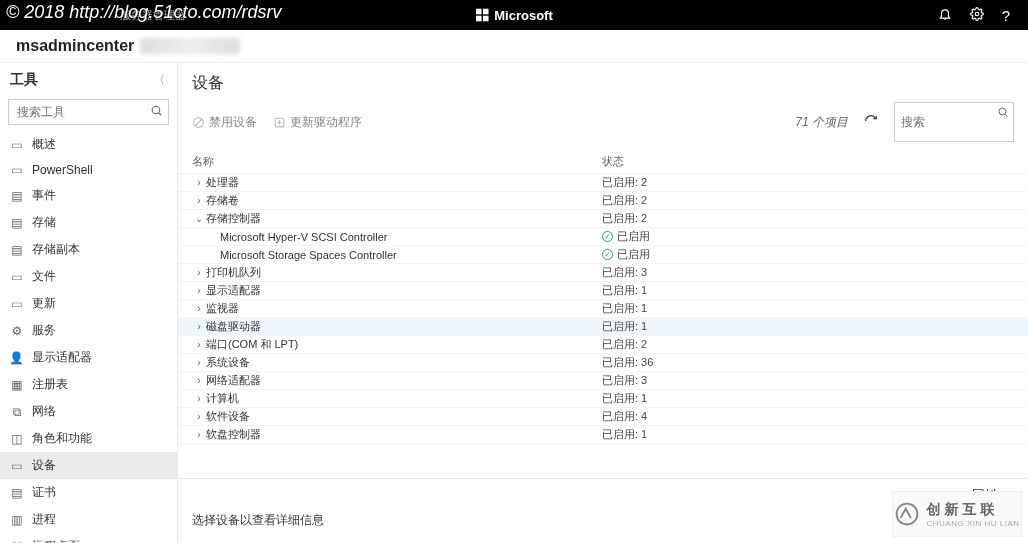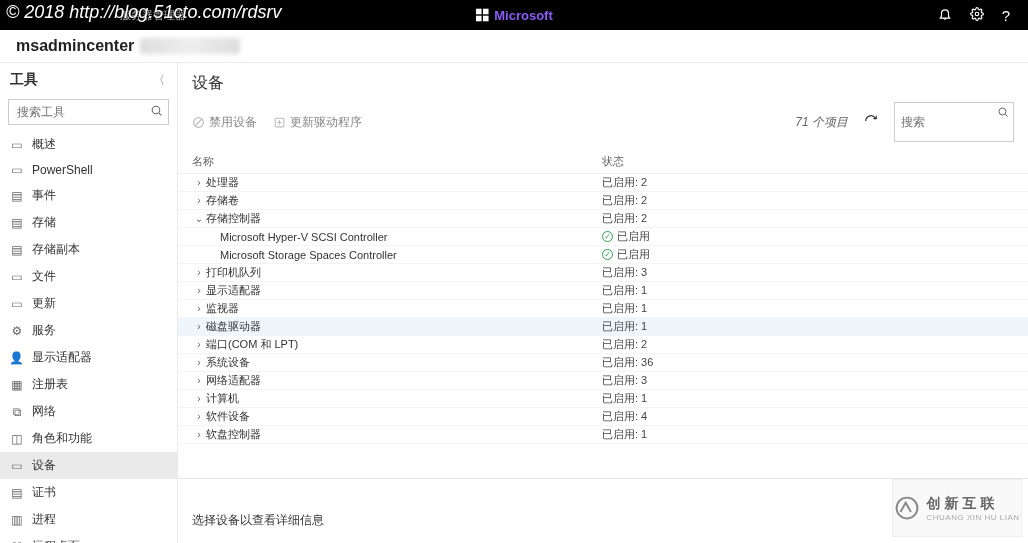--- a/index.html
+++ b/index.html
@@ -42,21 +42,21 @@
     color: #ccc;
   }
   .topbar .brand {
     position: absolute;
     left: 50%;
     transform: translateX(-50%);
     display: flex;
     align-items: center;
     gap: 5px;
     font-size: 13px;
-    color: #8b5cf6;
+    color: #ffffff;
     font-weight: 600;
   }
   .brand svg { width: 14px; height: 14px; }
   .topbar .icons {
     margin-left: auto;
     display: flex;
     gap: 18px;
     padding-right: 18px;
     color: #fff;
   }
@@ -227,21 +227,21 @@
   .props-header {
     display: flex; align-items: center; justify-content: flex-end;
   }
   .props-title { font-size: 15px; }
   .props-body { padding-top: 6px; font-size: 12px; color: #333; }
 
   
   .corner-brand {
     position: absolute;
     right: 6px; bottom: 6px;
-    width: 130px; height: 58px;
+    width: 130px; height: 46px;
     background: #f9f9f9;
     border: 1px solid #eee;
     display: flex; align-items: center; justify-content: center; gap: 6px;
     color: #888;
     font-size: 11px;
     z-index: 40;
   }
   .corner-brand svg { width: 26px; height: 26px; stroke:#888; fill:none; stroke-width:3; }
   .corner-brand .txt .cn { font-size: 14px; font-weight: 700; color:#666; letter-spacing:4px; }
   .corner-brand .txt .en { font-size: 8px; color:#aaa; letter-spacing:0.5px; }

